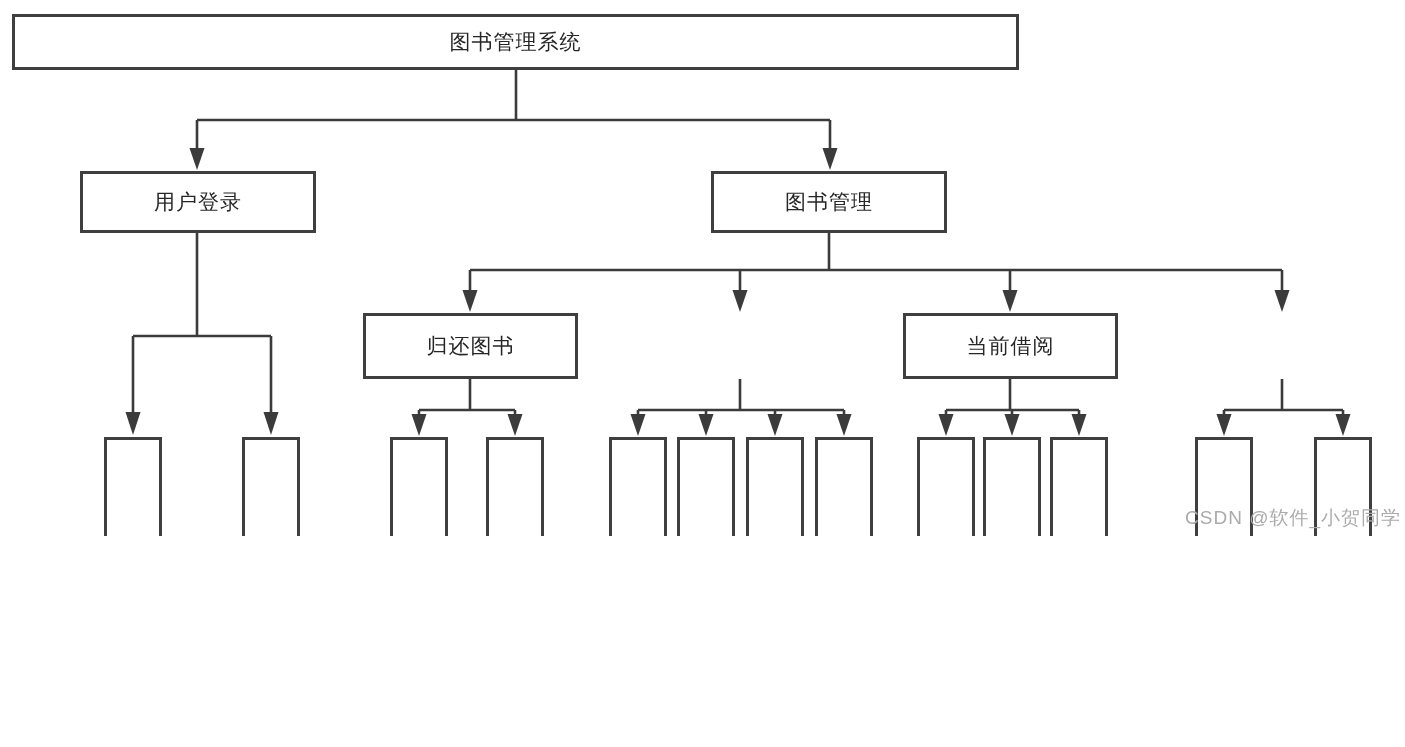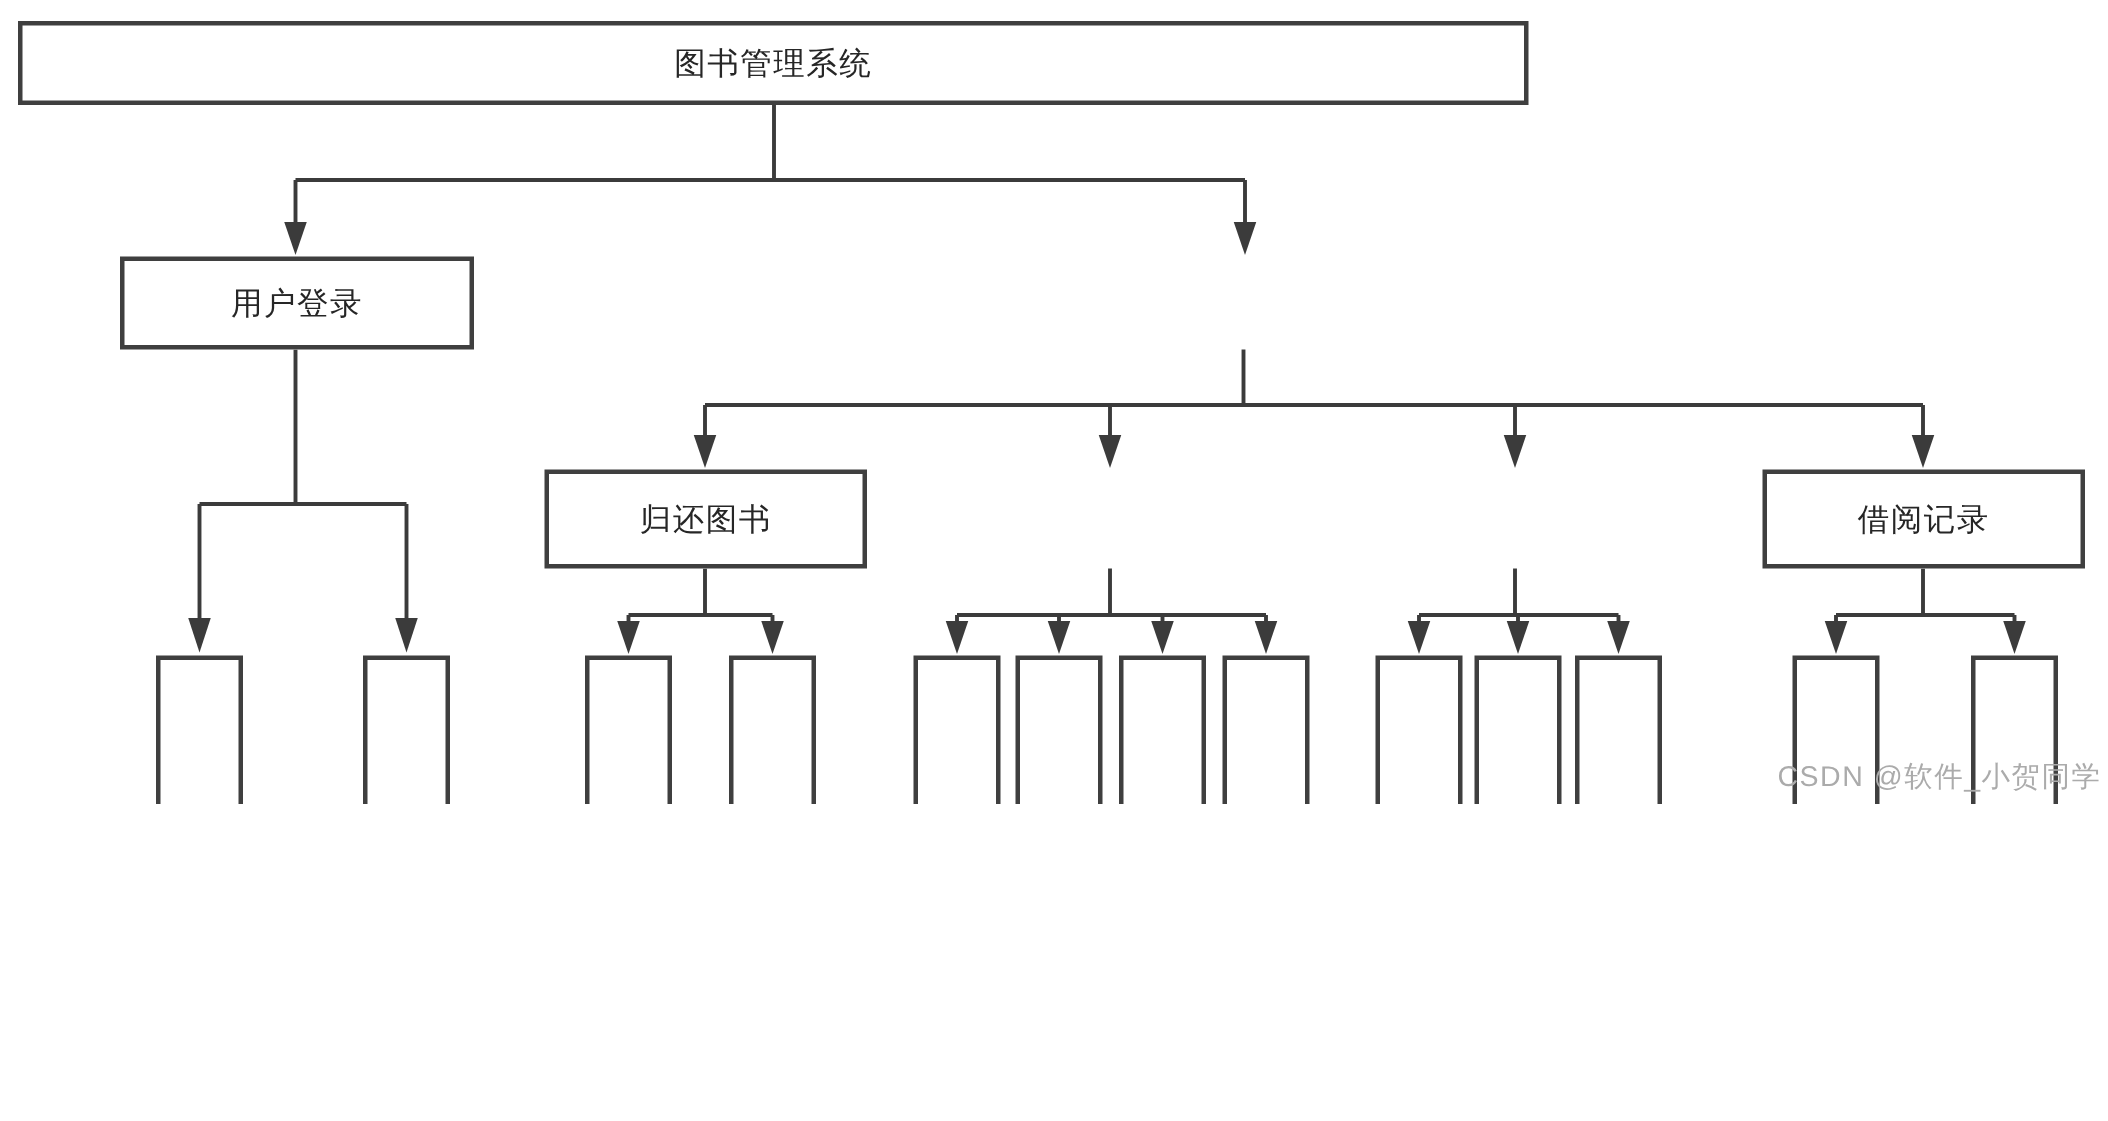--- a/index.html
+++ b/index.html
@@ -111,26 +111,29 @@
     </g>
   </svg>
 
   <div class="hbox" style="left:12px;top:14px;width:1007px;height:56px">
     <span>图书管理系统</span>
   </div>
 
   <div class="hbox" style="left:80px;top:171px;width:236px;height:62px">
     <span>用户登录</span>
   </div>
+  <div class="hbox" style="left:711px;top:171px;width:236px;height:62px">
+    <span>图书管理</span>
+  </div>
 
   <div class="hbox" style="left:363px;top:313px;width:215px;height:66px">
     <span>归还图书</span>
   </div>
-  <div class="hbox" style="left:1175px;top:313px;width:215px;height:66px">
-    <span>借阅记录</span>
+  <div class="hbox" style="left:903px;top:313px;width:215px;height:66px">
+    <span>当前借阅</span>
   </div>
 
   <div class="vbox" style="left:104px">
     <span class="vtext">用户登录</span>
   </div>
   <div class="vbox" style="left:242px">
     <span class="vtext">注销登录</span>
   </div>
 
   <div class="vbox" style="left:390px">

